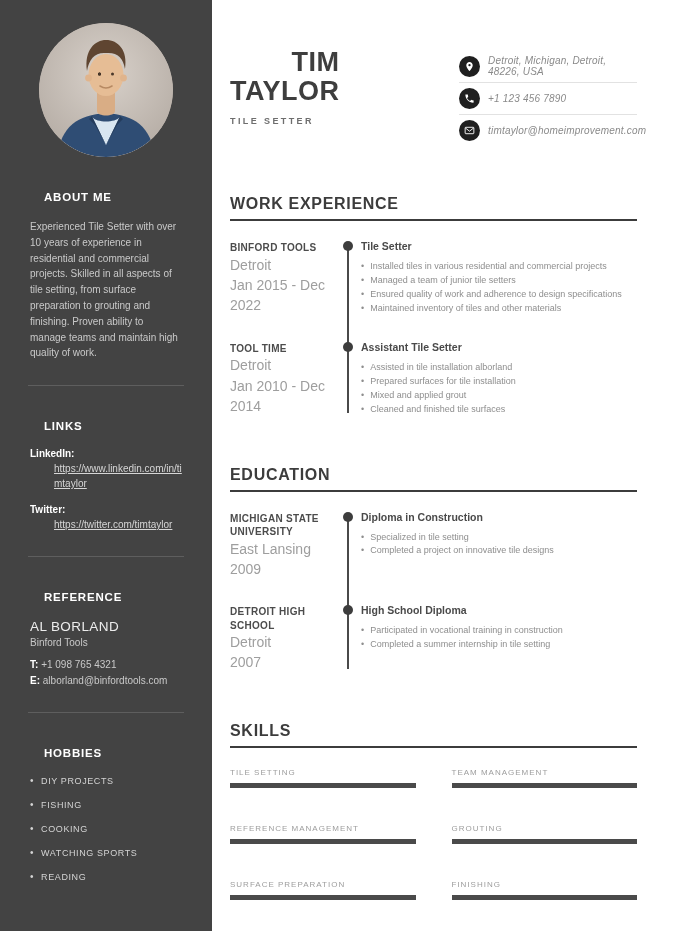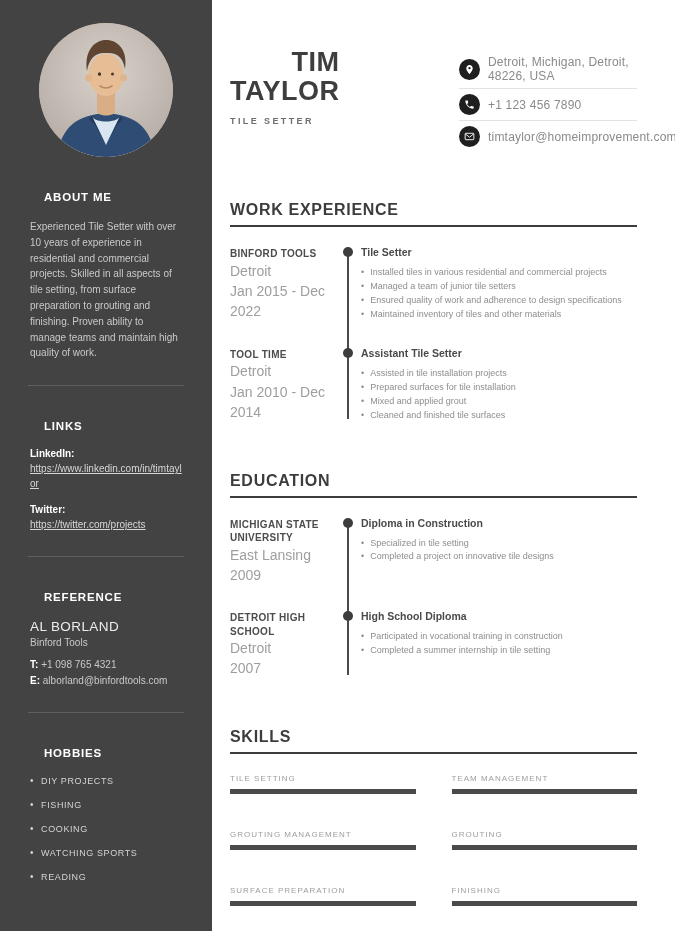--- a/index.html
+++ b/index.html
@@ -10,39 +10,39 @@
   
   .sidebar { width:212px; min-width:212px; background:#434343; color:#cbcbcb; padding:23px 30px 20px 30px; }
   .photo-wrap { width:134px; height:134px; border-radius:50%; overflow:hidden; margin:0 auto; background:#b9b0a9; }
   .photo-wrap svg { display:block; }
   .sb-title { color:#ffffff; font-size:11.5px; font-weight:bold; letter-spacing:0.8px; margin-bottom:16px; font-stretch:condensed;margin-left:14px; }
   .sb-section { margin-top:34px; }
   .sb-text { font-size:10px; line-height:1.58; color:#c9c9c9; }
   .sb-div { border:none; border-top:1px solid #5e5e5e; margin:24px -2px 0 -2px; }
   .link-group { margin-bottom:13px; }
   .link-label { color:#ffffff; font-weight:bold; font-size:10px; margin-bottom:2px; }
-  .link-url { color:#d6d6d6; font-size:10px; text-decoration:underline; word-break:break-all; line-height:1.5; display:block; cursor:pointer; }
+  .link-url { color:#d6d6d6; font-size:10px; text-decoration:underline; word-break:break-all; line-height:1.5; display:block; cursor:pointer;margin-left:24px; }
   .ref-name { color:#ececec; font-size:13.5px; letter-spacing:0.4px; margin-bottom:3px; }
   .ref-company { font-size:10px; color:#c9c9c9; margin-bottom:9px; }
   .ref-line { font-size:10px; color:#c9c9c9; line-height:1.55; }
   .ref-line b { color:#ffffff; }
   .hobby-list { list-style:none; }
   .hobby-list li { font-size:9px; letter-spacing:0.6px; color:#d4d4d4; margin-bottom:13px; display:flex; align-items:baseline; }
   .hobby-list li .bullet { margin-right:7px; font-size:10px; color:#d4d4d4; }
 
   
   .main { flex:1; padding:48px 38px 0 18px; background:#ffffff; }
   .header { display:flex; justify-content:space-between; align-items:flex-start; }
   .name { font-size:27px; font-weight:bold; color:#3e3e3e; line-height:1.07; letter-spacing:0.5px; font-stretch:condensed;text-align:right; }
   .job-title { margin-top:10px; font-size:9px; font-weight:bold; letter-spacing:2.4px; color:#6e6e6e; font-stretch:condensed; }
   .contacts { width:178px; margin-top:2px; }
   .contact-row { display:flex; align-items:center; padding:5px 0; }
   .contact-row.ruled { border-bottom:1px solid #e2e2e2; }
   .contact-icon { width:21px; height:21px; min-width:21px; border-radius:50%; background:#1f1f1f; display:flex; align-items:center; justify-content:center; margin-right:8px; }
-  .contact-text { font-size:12px; color:#8a8a8a; letter-spacing:0.2px; }
+  .contact-text { font-size:10px; color:#8a8a8a; letter-spacing:0.2px;font-style:italic; }
 
   .section { margin-top:49px; }
   .sec-title { font-size:16px; font-weight:bold; letter-spacing:0.7px; color:#3c3c3c; border-bottom:2px solid #3c3c3c; padding-bottom:6px; margin-bottom:20px; font-stretch:condensed; }
 
   .entry { display:grid; grid-template-columns:105px 26px 1fr; margin-bottom:26px; }
   .entry:last-child { margin-bottom:0; }
   .company { font-size:10px; font-weight:bold; color:#4c4c4c; letter-spacing:0.3px; line-height:1.35; }
   .meta-line { font-size:14px; color:#9e9e9e; line-height:1.45; }
   .timeline { position:relative; }
   .timeline::before { content:''; position:absolute; left:50%; margin-left:-1px; width:2px; top:6px; bottom:-28px; background:#4a4a4a; }
@@ -111,21 +111,21 @@
     <hr class="sb-div">
 
     <section class="sb-section">
       <h2 class="sb-title">LINKS</h2>
       <div class="link-group">
         <div class="link-label">LinkedIn:</div>
         <a class="link-url">https://www.linkedin.com/in/timtaylor</a>
       </div>
       <div class="link-group">
         <div class="link-label">Twitter:</div>
-        <a class="link-url">https://twitter.com/projects</a>
+        <a class="link-url">https://twitter.com/timtaylor</a>
       </div>
     </section>
 
     <hr class="sb-div">
 
     <section class="sb-section">
       <h2 class="sb-title">REFERENCE</h2>
       <div class="ref-name">AL BORLAND</div>
       <div class="ref-company">Binford Tools</div>
       <div class="ref-line">
@@ -236,21 +236,21 @@
           <div class="company">TOOL TIME</div>
           <div class="meta-line">Detroit</div>
           <div class="meta-line">Jan 2010 - Dec 2014</div>
         </div>
         <div class="timeline">
             <span class="tdot"></span>
           </div>
         <div class="details">
           <div class="role">Assistant Tile Setter</div>
           <ul class="bullets">
-            <li>Assisted in tile installation projects</li>
+            <li>Assisted in tile installation alborland</li>
             <li>Prepared surfaces for tile installation</li>
             <li>Mixed and applied grout</li>
             <li>Cleaned and finished tile surfaces</li>
           </ul>
         </div>
       </article>
     </section>
 
     <section class="section">
       <h2 class="sec-title">EDUCATION</h2>
@@ -301,21 +301,21 @@
               <i class="fill" style="width: 100%;"></i>
             </div>
         </div>
         <div class="bar-item">
           <div class="bar-label">TEAM MANAGEMENT</div>
           <div class="bar">
               <i class="fill" style="width: 100%;"></i>
             </div>
         </div>
         <div class="bar-item">
-          <div class="bar-label">GROUTING MANAGEMENT</div>
+          <div class="bar-label">REFERENCE MANAGEMENT</div>
           <div class="bar">
               <i class="fill" style="width: 100%;"></i>
             </div>
         </div>
         <div class="bar-item">
           <div class="bar-label">GROUTING</div>
           <div class="bar">
               <i class="fill" style="width: 100%;"></i>
             </div>
         </div>

